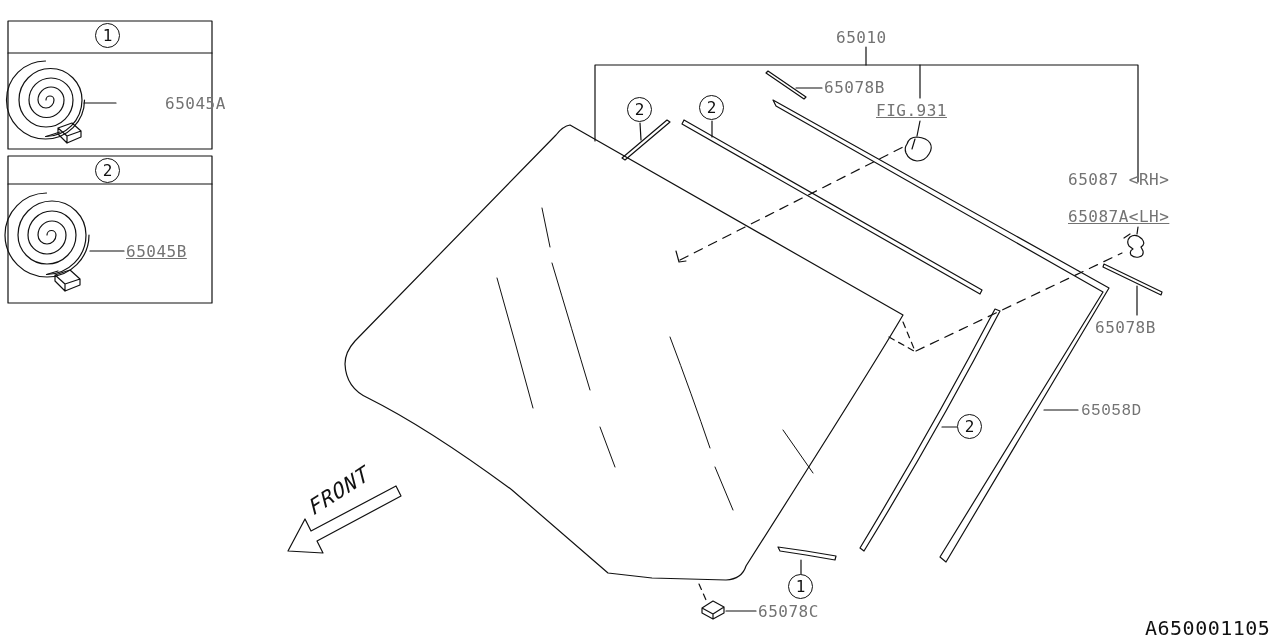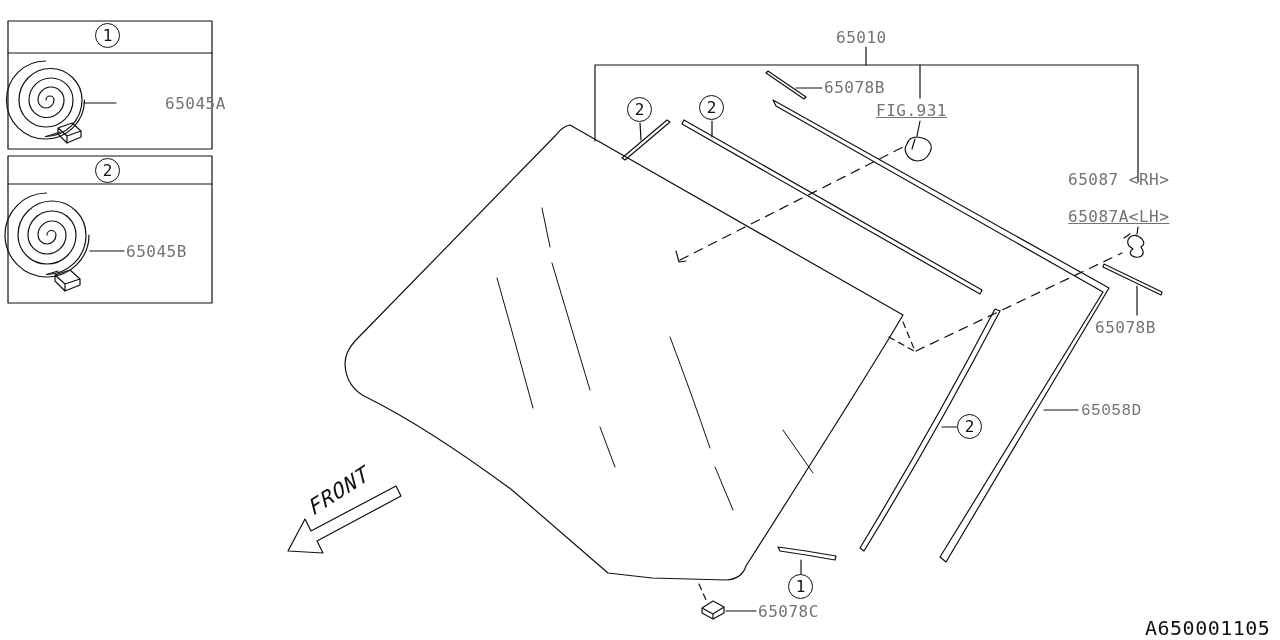--- a/index.html
+++ b/index.html
@@ -114,21 +114,21 @@
       <path d="M676,251 L679,262 L686,261"></path>
 
       <path d="M288,551 L305,519 L311,531 L396,486 L401,496 L317,541 L323,553 Z"></path>
     </g>
   </svg>
 
   <div class="marker" style="left:95px;top:23px;">1</div>
   <div class="marker" style="left:95px;top:158px;">2</div>
 
   <div class="lbl" style="left:118px;top:94px;margin-left:47px;">65045A</div>
-  <div class="lbl" style="left:126px;top:242px;">65045B</div>
+  <div class="lbl" style="left:126px;top:242px;text-decoration:underline;">65045B</div>
 
   <div class="marker" style="left:627px;top:97px;">2</div>
   <div class="marker" style="left:699px;top:95px;">2</div>
   <div class="marker" style="left:957px;top:414px;">2</div>
   <div class="marker" style="left:788px;top:574px;">1</div>
 
   <div class="lbl" style="left:836px;top:28px;">65010</div>
   <div class="lbl" style="left:824px;top:78px;">65078B</div>
   <div class="lbl" style="left:876px;top:101px;text-decoration:underline;">FIG.931</div>
   <div class="lbl" style="left:1068px;top:170px;">65087 &lt;RH&gt;</div>

